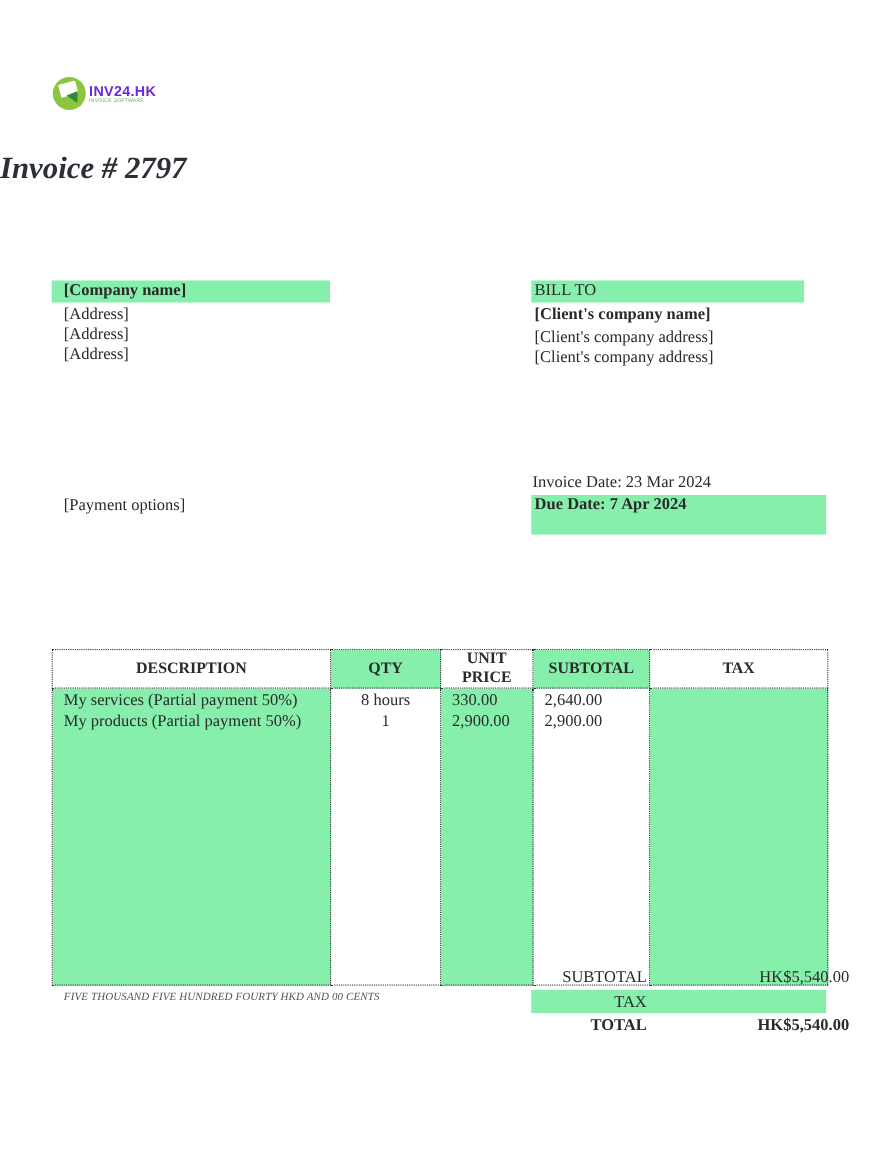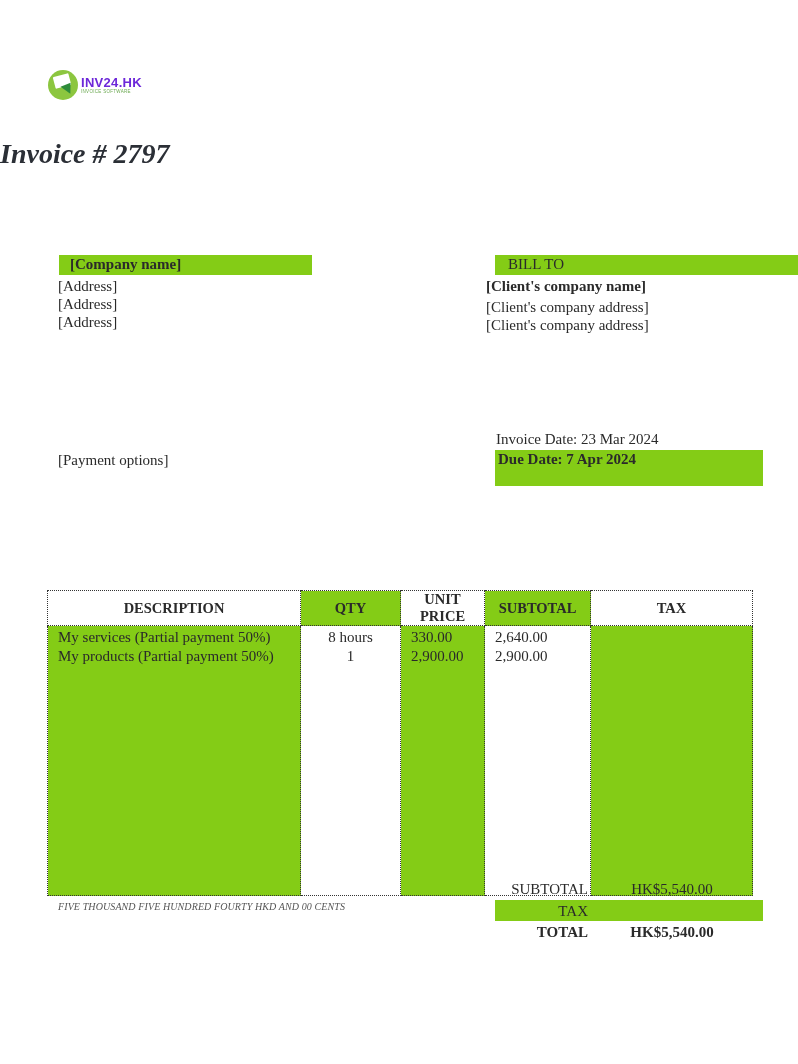--- a/index.html
+++ b/index.html
@@ -12,51 +12,51 @@
   .logo { left: 48px; top: 70px; width: 100px; height: 30px; display: flex; align-items: center; }
   .logo-circle { width: 30px; height: 30px; border-radius: 50%; background: #8cc63f; position: relative; }
   .logo-circle .paper { position: absolute; left: 6px; top: 5px; width: 16px; height: 12px; background: #fff; transform: rotate(-15deg); border-radius: 1px; }
   .logo-circle .arrow { position: absolute; left: 14px; top: 12px; width: 0; height: 0; border-left: 6px solid transparent; border-right: 6px solid transparent; border-bottom: 9px solid #2e8b3a; transform: rotate(35deg); }
   .logo-text { margin-left: 3px; display: flex; flex-direction: column; line-height: 1; }
   .logo-name { font-family: "Liberation Sans", sans-serif; font-weight: bold; font-size: 13px; color: #6d28d9; letter-spacing: 0.3px; }
   .logo-sub { font-family: "Liberation Sans", sans-serif; font-size: 4.5px; color: #6aa84f; letter-spacing: 0.3px; margin-top: 1px; }
 
   .title { left: 0; width: 798px; top: 138px; font-family: "Liberation Serif", serif; font-style: italic; font-weight: bold; font-size: 28px; color: #2b2f36; }
 
-  .shade { background: #84cc16; margin-left: 12px; }
+  .shade { background: #86efac; }
   .line { font-family: "Liberation Serif", serif; font-size: 15px; color: #2a2a2a; line-height: 18.5px; }
   .bold { font-weight: bold; }
 
   .company-bar { left: 47px; top: 255px; width: 253px; height: 20px; padding-left: 11px; }
   .addr { left: 58px; }
-  .billto-bar { left: 483px; top: 255px; width: 304px; height: 20px; padding-left: 13px; }
+  .billto-bar { left: 483px; top: 255px; width: 248px; height: 20px; padding-left: 3px; }
   .client { left: 486px; }
 
-  .inv-date { left: 496px; top: 430px; }
+  .inv-date { left: 484px; top: 430px; }
   .due-bar { left: 483px; top: 450px; width: 268px; height: 36px; padding-left: 3px; }
   .pay-opt { left: 58px; top: 451px; text-align: center; }
 
   table.items { position: absolute; left: 47px; top: 590px; width: 705px; height: 306px; border-collapse: collapse; table-layout: fixed; }
   table.items td, table.items th { border: 1px dotted #333; font-family: "Liberation Serif", serif; font-size: 15px; color: #2a2a2a; }
   table.items th { height: 27px; font-weight: bold; font-size: 14.5px; text-align: center; vertical-align: middle; }
   table.items td { vertical-align: top; padding-top: 2px; line-height: 18.5px; }
   .c-desc { width: 253px; }
   .c-qty { width: 100px; }
   .c-up { width: 84px; }
   .c-sub { width: 106px; }
   .c-tax { width: 162px; }
   .td-desc { padding-left: 10px; }
   .td-qty { text-align: center; }
   .td-up { padding-left: 10px; }
   .td-sub { padding-left: 10px; }
   .row-line { display: block; white-space: nowrap; }
 
   .words { left: 58px; top: 901px; font-family: "Liberation Serif", serif; font-style: italic; font-size: 10px; color: #555; letter-spacing: 0.1px; }
   .tot-label { left: 483px; width: 105px; text-align: right; }
-  .tot-val { left: 600px; width: 144px; text-align: center; }
+  .tot-val { left: 628px; width: 144px; text-align: right; }
   .tax-bar { left: 483px; top: 900px; width: 268px; height: 21px; }
 </style>
 </head>
 <body>
 
 <div class="abs logo">
   <div class="logo-circle">
     <div class="paper"></div>
     <div class="arrow"></div>
   </div>

